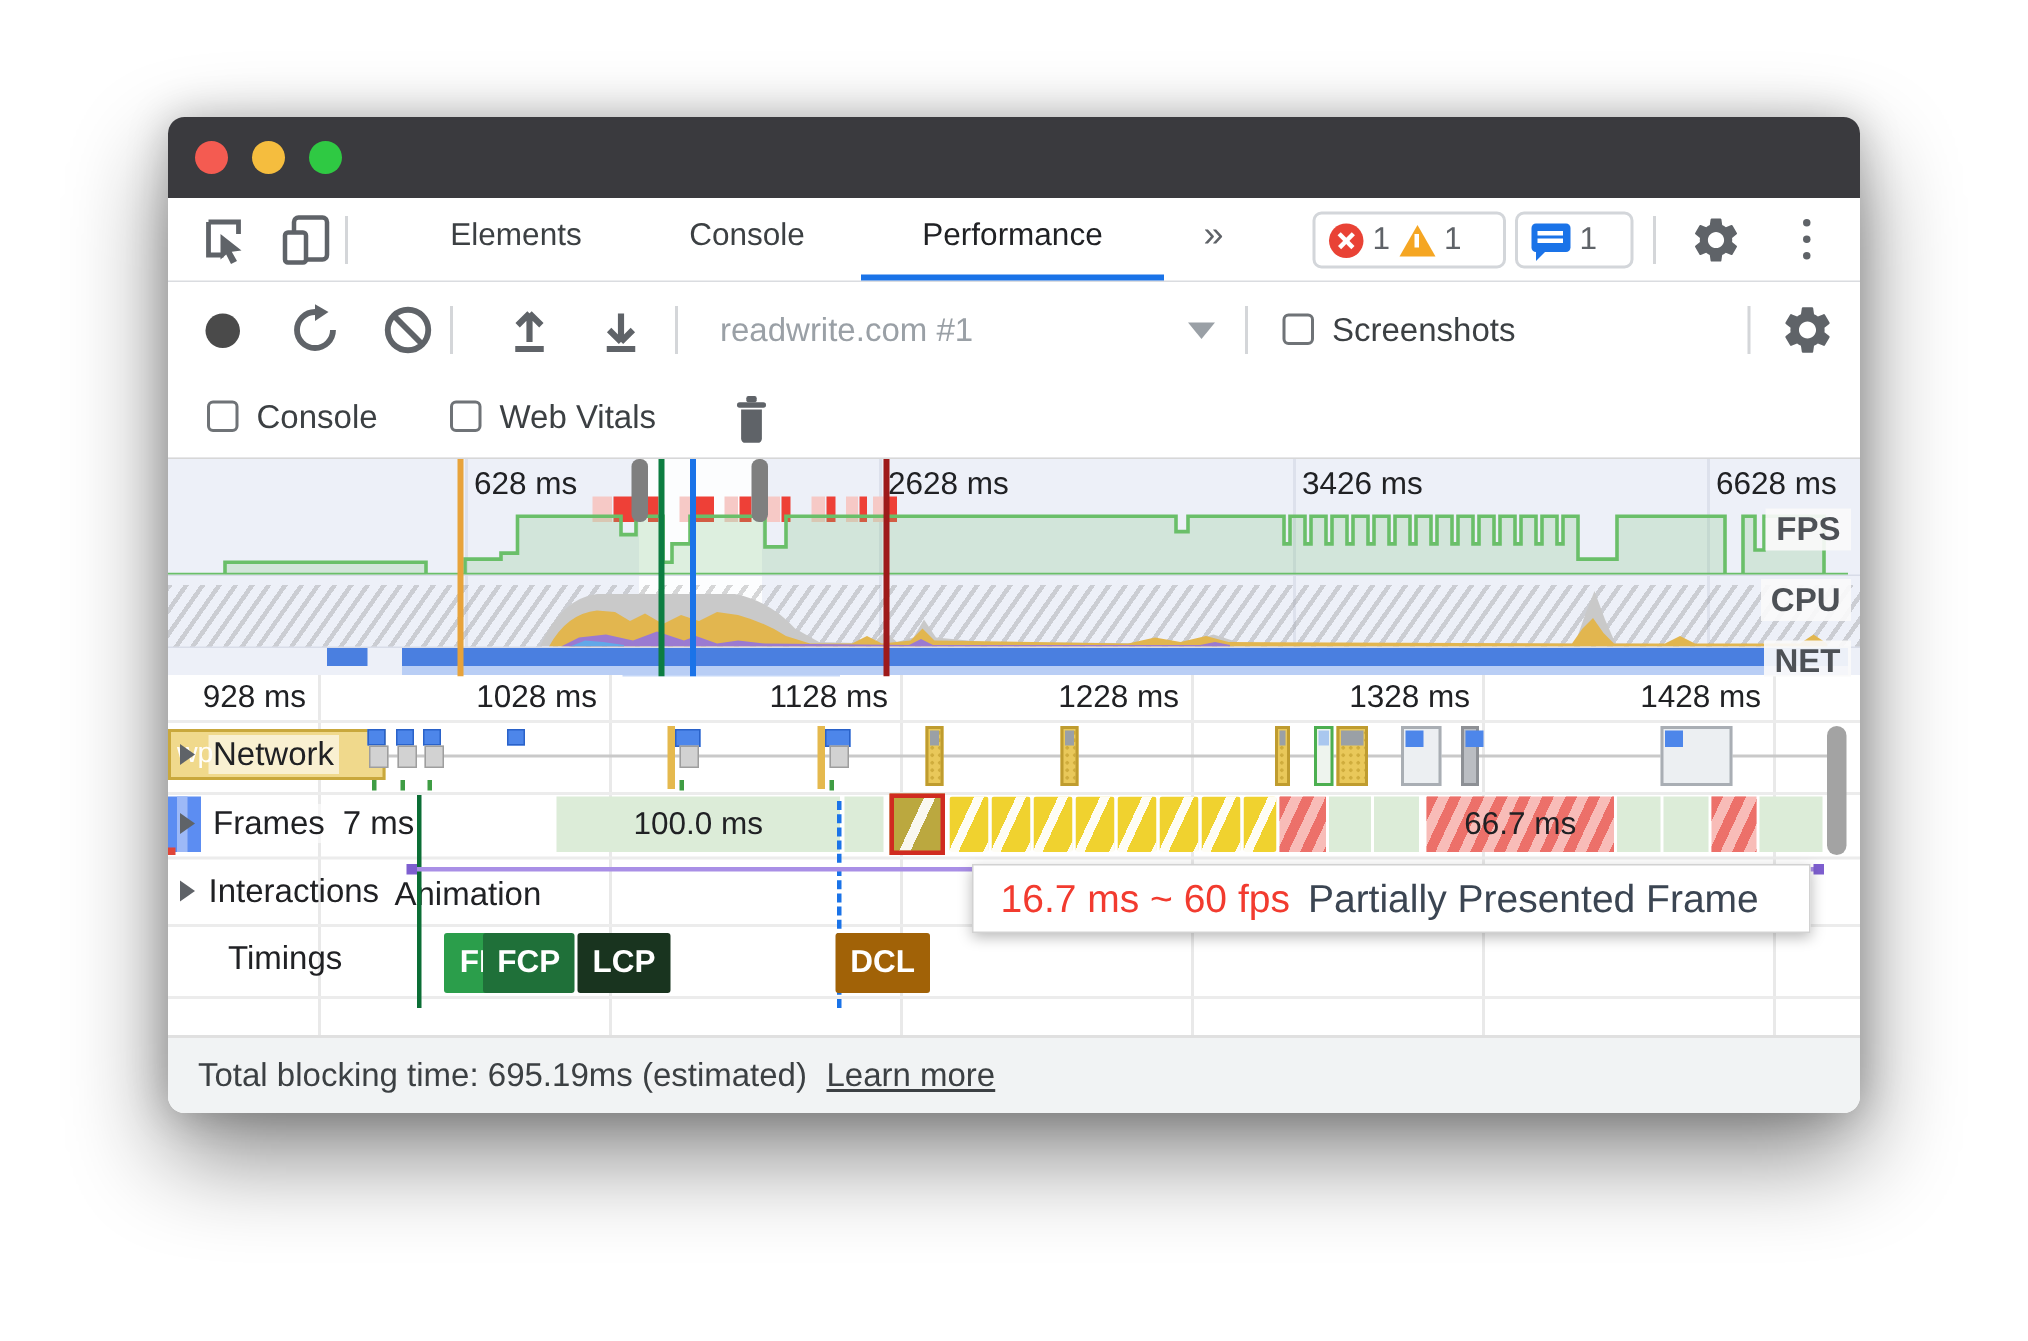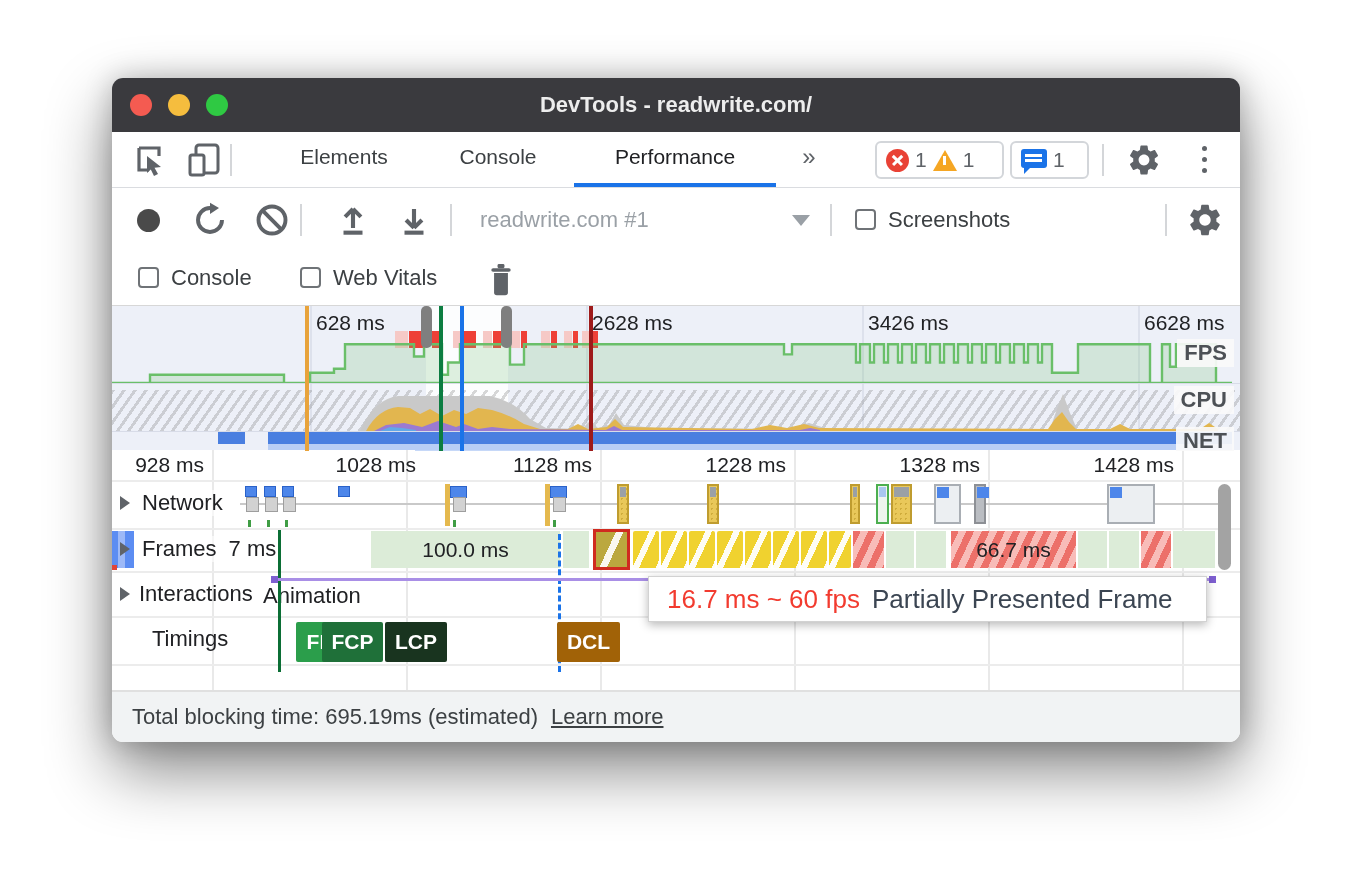--- a/index.html
+++ b/index.html
@@ -125,21 +125,20 @@
 </style>
 </head>
 <body>
 
 <div class="window">
 
   <div class="titlebar">
     <div class="traffic t-red"></div>
     <div class="traffic t-yellow"></div>
     <div class="traffic t-green"></div>
-    <div class="win-title">DevTools - readwrite.com/</div>
   </div>
 
   <div class="tabbar">
     <svg class="abs" style="left:20px;top:11px;" width="34" height="34" viewBox="0 0 34 34">
       <path d="M7 5 h20 v8 M7 5 v22 h10" fill="none" stroke="#5f6368" stroke-width="3.2"></path>
       <path d="M15 13 L29 24 L22.5 24.8 L26 31 L22 33 L18.8 26.6 L15 30 Z" fill="#5f6368"></path>
     </svg>
     <svg class="abs" style="left:74px;top:9px;" width="38" height="38" viewBox="0 0 38 38">
       <rect x="10" y="4" width="22" height="28" rx="3" fill="none" stroke="#5f6368" stroke-width="3"></rect>
       <rect x="4" y="14" width="14" height="20" rx="2" fill="#fff" stroke="#5f6368" stroke-width="3"></rect>
@@ -278,33 +277,36 @@
 
   <div class="timeline" id="timeline">
     <div id="tl-grid">
         <div class="gridline" style="left: 100px;"></div>
         <div class="gridline" style="left: 294px;"></div>
         <div class="gridline" style="left: 488px;"></div>
         <div class="gridline" style="left: 682px;"></div>
         <div class="gridline" style="left: 876px;"></div>
         <div class="gridline" style="left: 1070px;"></div>
         <div class="ruler-label" style="left: 92px;">928 ms</div>
-        <div class="ruler-label" style="left: 304px;">1028 ms</div>
+        <div class="ruler-label" style="left: 286px;">1028 ms</div>
         <div class="ruler-label" style="left: 480px;">1128 ms</div>
         <div class="ruler-label" style="left: 674px;">1228 ms</div>
         <div class="ruler-label" style="left: 868px;">1328 ms</div>
         <div class="ruler-label" style="left: 1062px;">1428 ms</div>
       </div>
     <div class="hrow" style="top:30px;"></div>
     <div class="hrow" style="top:78px;"></div>
     <div class="hrow" style="top:121px;"></div>
     <div class="hrow" style="top:166px;"></div>
     <div class="hrow" style="top:214px;"></div>
 
     <div class="netline"></div>
+    <div class="abs" style="left:0;top:36px;width:145px;height:34px;background:#f0d98c;border:2px solid #c9a83c;box-sizing:border-box;z-index:1;">
+      <span style="position:absolute;left:4px;top:4px;font-size:19px;color:rgba(255,255,255,.95);">wp</span>
+    </div>
     <div id="net-items">
         <div class="ni req" style="left: 133px; width: 15px;">
           <div class="bsq"></div>
           <div class="gbox"></div>
           <div class="gtick"></div>
         </div>
         <div class="ni req" style="left: 152px; width: 14px;">
           <div class="bsq"></div>
           <div class="gbox"></div>
           <div class="gtick"></div>

